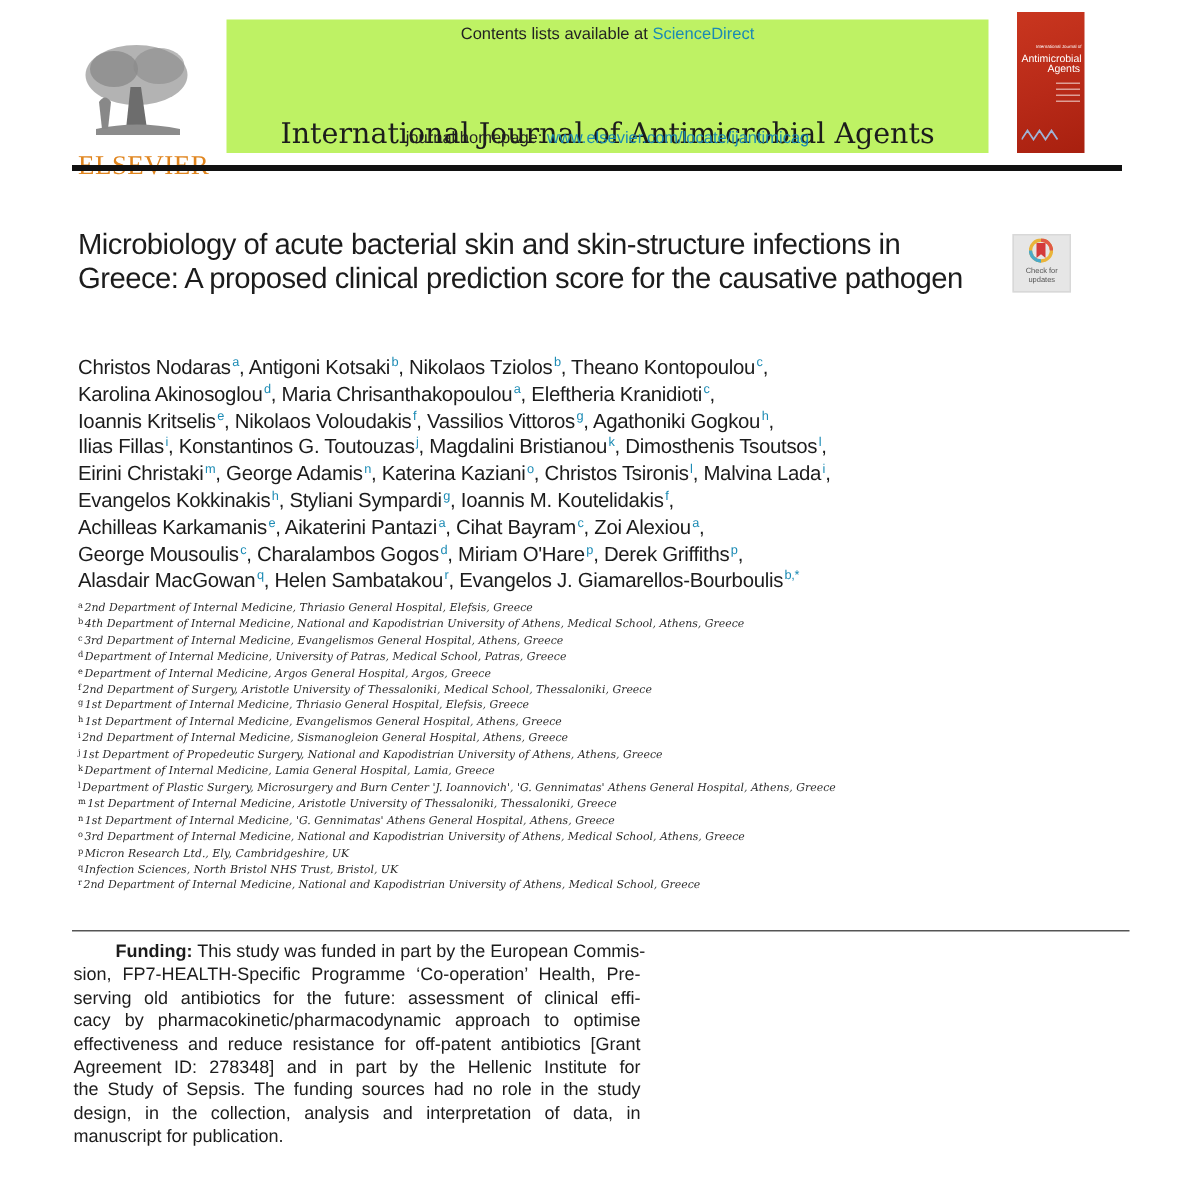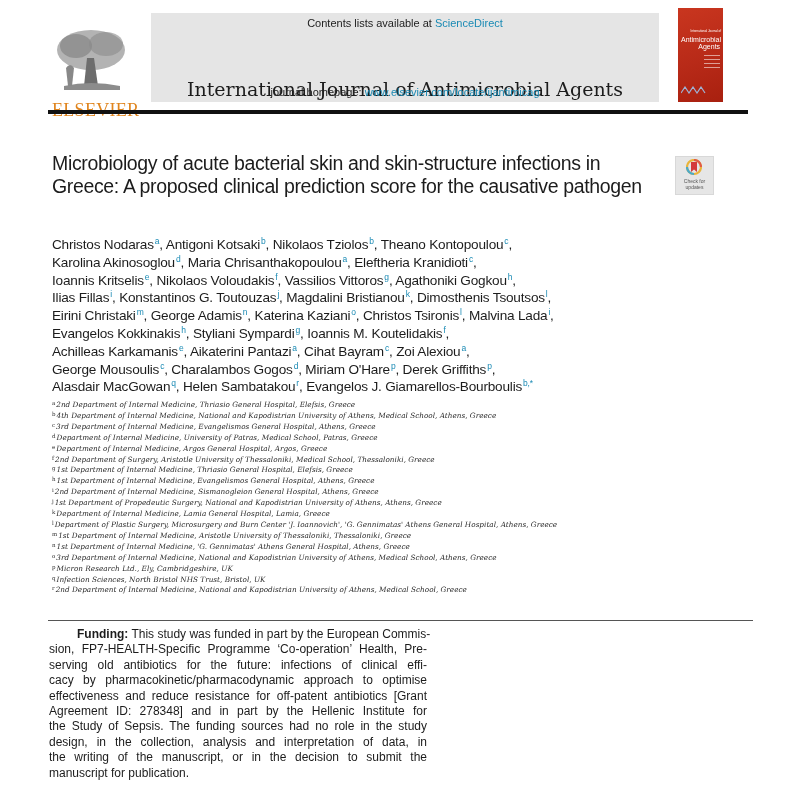--- a/index.html
+++ b/index.html
@@ -3,21 +3,21 @@
   <meta charset="utf-8">
   <style>
     html, body { margin: 0; padding: 0; background: #ffffff; }
     body { width: 800px; height: 796px; position: relative; overflow: hidden; color: #1c1c1c; }
 
     .masthead { position: absolute; left: 48px; top: 10px; width: 700px; height: 95px; }
     .publisher-logo { position: absolute; left: 0; top: 16px; width: 86px; height: 92px; text-decoration: underline; }
     .tree { position: absolute; left: 6px; top: 2px; width: 74px; height: 66px; }
     .elsevier-word { position: absolute; left: 4px; top: 74px; font-family: "Liberation Serif", serif; font-size: 18px; color: #e0851e; letter-spacing: 0.3px; }
 
-    .header-band { position: absolute; left: 103px; top: 3px; width: 508px; height: 89px; background: #e5e5e5; }
+    .header-band { position: absolute; left: 103px; top: 3px; width: 508px; height: 89px; background: #bef264; }
     .contents-line { position: absolute; left: 0; width: 100%; top: 4px; text-align: center; font-family: "Liberation Sans", sans-serif; font-size: 11px; color: #222; }
     .link { color: #1a8ab4; }
     .journal-name { position: absolute; left: 0; width: 100%; top: 34px; text-align: center; font-family: "DejaVu Serif", serif; font-size: 19px; color: #1c1c1c; margin-top: 31px; }
     .homepage-line { position: absolute; left: 0; width: 100%; top: 73px; text-align: center; font-family: "Liberation Sans", sans-serif; font-size: 11px; color: #222; }
 
     .cover { position: absolute; left: 630px; top: -2px; width: 45px; height: 94px; background: linear-gradient(160deg, #c9361f 0%, #b82a18 55%, #a8200f 100%); }
     .cover-title { position: absolute; left: 3px; top: 20px; font-family: "Liberation Sans", sans-serif; font-size: 7px; line-height: 7px; color: #fff; }
     .cover-title .small { font-size: 3px; display:block; text-align:right; margin-bottom:1px; }
     .cover-title .r { display:block; text-align:right; padding-right:1px; }
     .cover-lines { position: absolute; right: 3px; top: 47px; width: 16px; }
@@ -139,21 +139,20 @@
     <span class="aff"><sup>p</sup>Micron Research Ltd., Ely, Cambridgeshire, UK</span>
     <span class="aff"><sup>q</sup>Infection Sciences, North Bristol NHS Trust, Bristol, UK</span>
     <span class="aff"><sup>r</sup>2nd Department of Internal Medicine, National and Kapodistrian University of Athens, Medical School, Greece</span>
   </div>
 
 <div class="thin-rule"></div>
 
 <div class="funding" id="funding">
     <span class="fline"><span class="label">Funding:</span> This study was funded in part by the European Commis-</span>
     <span class="fline">sion, FP7-HEALTH-Specific Programme ‘Co-operation’ Health, Pre-</span>
-    <span class="fline">serving old antibiotics for the future: infections of clinical effi-</span>
+    <span class="fline">serving old antibiotics for the future: assessment of clinical effi-</span>
     <span class="fline">cacy by pharmacokinetic/pharmacodynamic approach to optimise</span>
     <span class="fline">effectiveness and reduce resistance for off-patent antibiotics [Grant</span>
     <span class="fline">Agreement ID: 278348] and in part by the Hellenic Institute for</span>
     <span class="fline">the Study of Sepsis. The funding sources had no role in the study</span>
     <span class="fline">design, in the collection, analysis and interpretation of data, in</span>
-    <span class="fline">the writing of the manuscript, or in the decision to submit the</span>
     <span class="fline last">manuscript for publication.</span>
   </div>
 
 </body></html>

